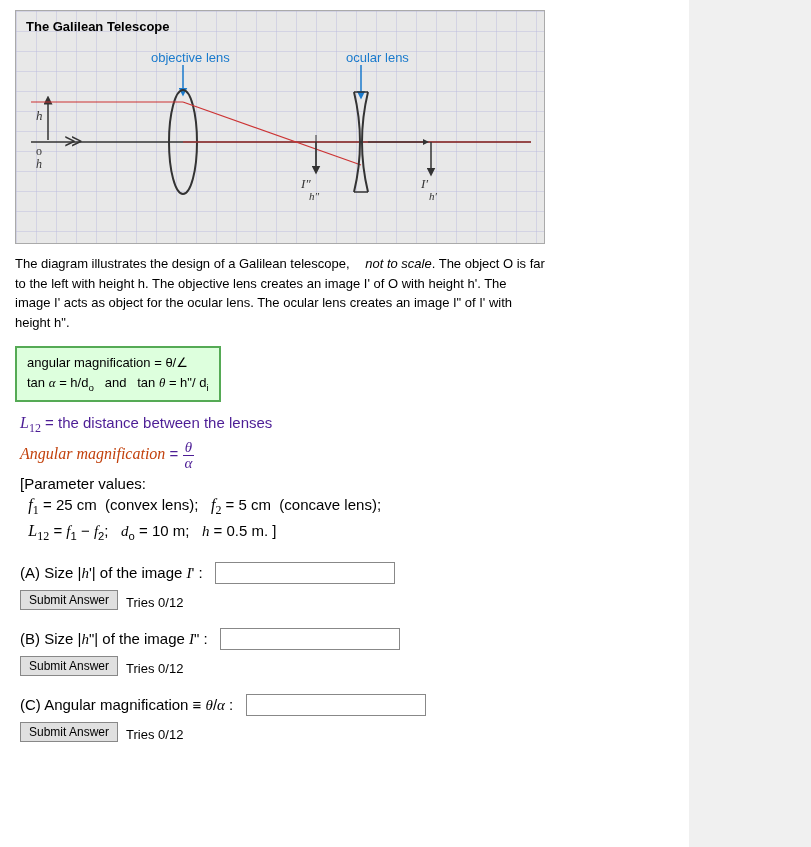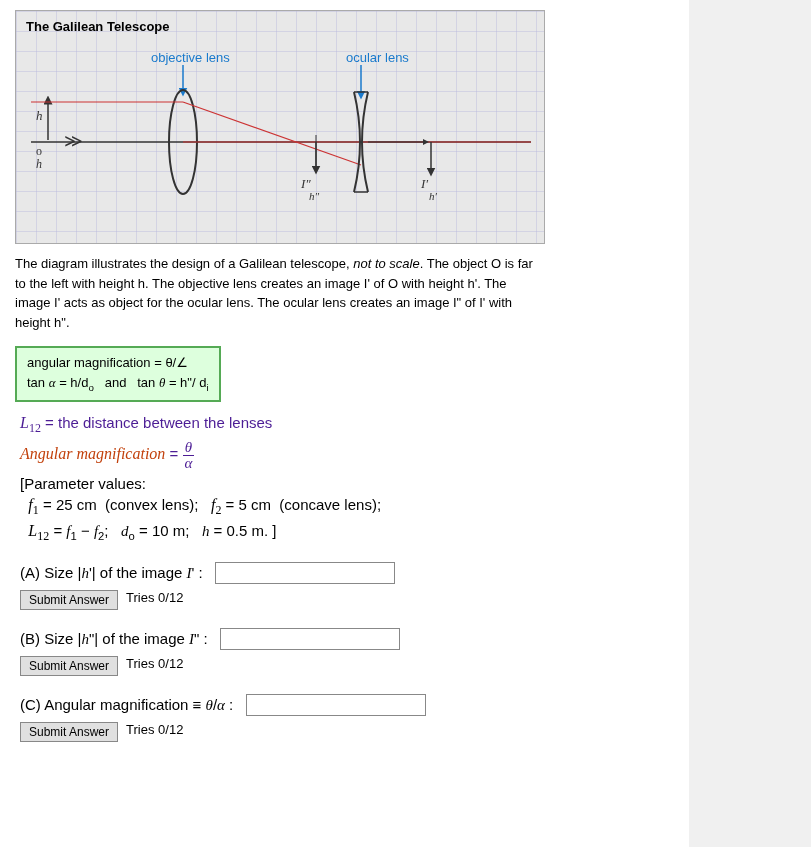--- a/index.html
+++ b/index.html
@@ -35,20 +35,21 @@
 
     
     .description {
       width: 530px;
       font-size: 13px;
       line-height: 1.5;
       margin-bottom: 8px;
     }
     .description em {
       font-style: italic;
+      margin-left: 12px;
     }
 
     
     .angular-box {
       border: 2px solid #5a5;
       background: #dfd;
       display: inline-block;
       padding: 5px 10px;
       margin-top: 6px;
       font-size: 13px;
@@ -81,21 +82,21 @@
     .question-section {
       margin-top: 18px;
       padding-left: 5px;
     }
     .question-label {
       font-size: 15px;
       margin-bottom: 6px;
     }
     .answer-row {
       display: flex;
-      align-items: flex-start;
+      align-items: flex-end;
       gap: 8px;
       margin-bottom: 4px;
     }
     .submit-btn {
       border: 1px solid #888;
       background: #e0e0e0;
       padding: 2px 8px;
       font-size: 12px;
       cursor: pointer;
       white-space: nowrap;

